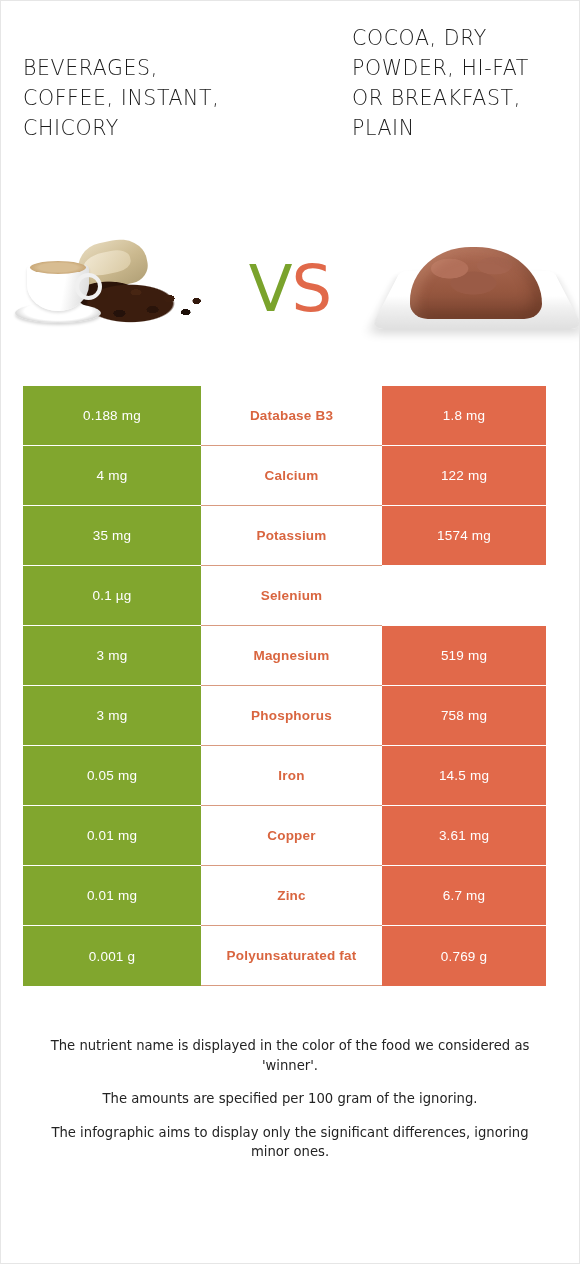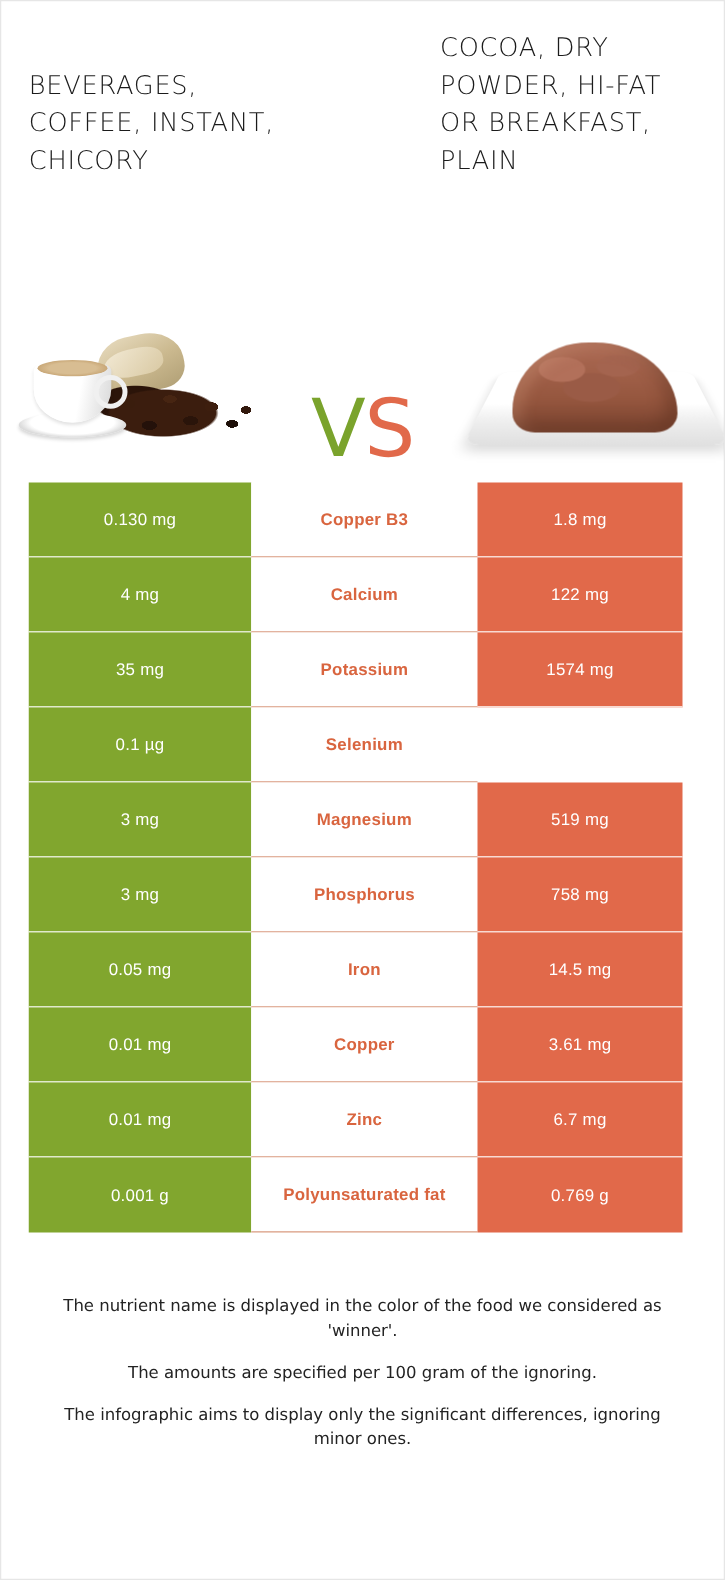--- a/index.html
+++ b/index.html
@@ -40,21 +40,21 @@
   }
 
   .title-left { padding-top: 30px; }
   .title-right { padding-top: 0px; }
 
   
   .hero {
     position: relative;
     height: 175px;
     display: flex;
-    align-items: flex-end;
+    align-items: center;
     justify-content: space-between;
     padding: 0 6px;
   }
 
   .hero-img {
     width: 195px;
     height: 120px;
     position: relative;
   }
 
@@ -232,22 +232,22 @@
     <div class="cocoa">
       <div class="plate"></div>
       <div class="mound"></div>
     </div>
   </div>
 </div>
 
 <div class="table">
 
   <div class="row">
-    <div class="cell cell-left">0.130 mg</div>
-    <div class="cell cell-mid">Copper B3</div>
+    <div class="cell cell-left">0.188 mg</div>
+    <div class="cell cell-mid">Database B3</div>
     <div class="cell cell-right">1.8 mg</div>
   </div>
 
   <div class="row">
     <div class="cell cell-left">4 mg</div>
     <div class="cell cell-mid">Calcium</div>
     <div class="cell cell-right">122 mg</div>
   </div>
 
   <div class="row">

